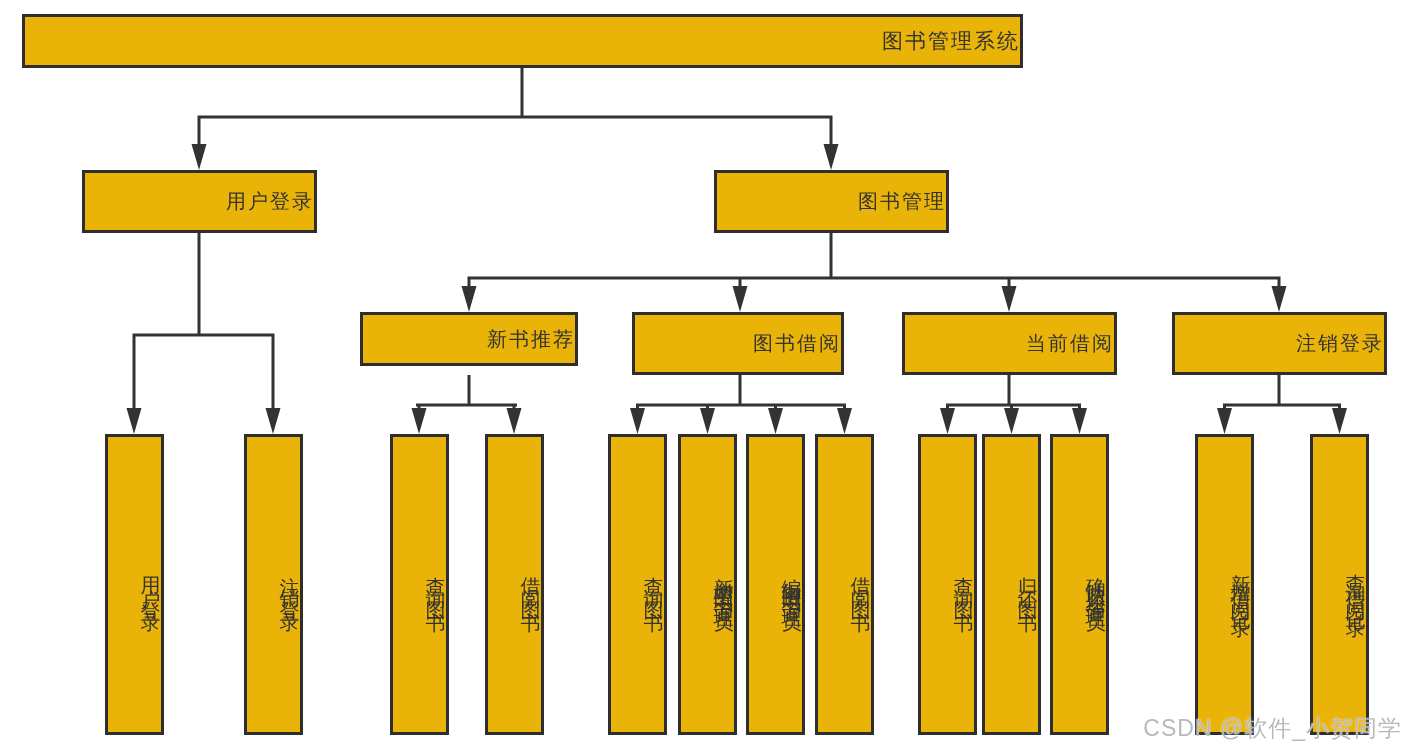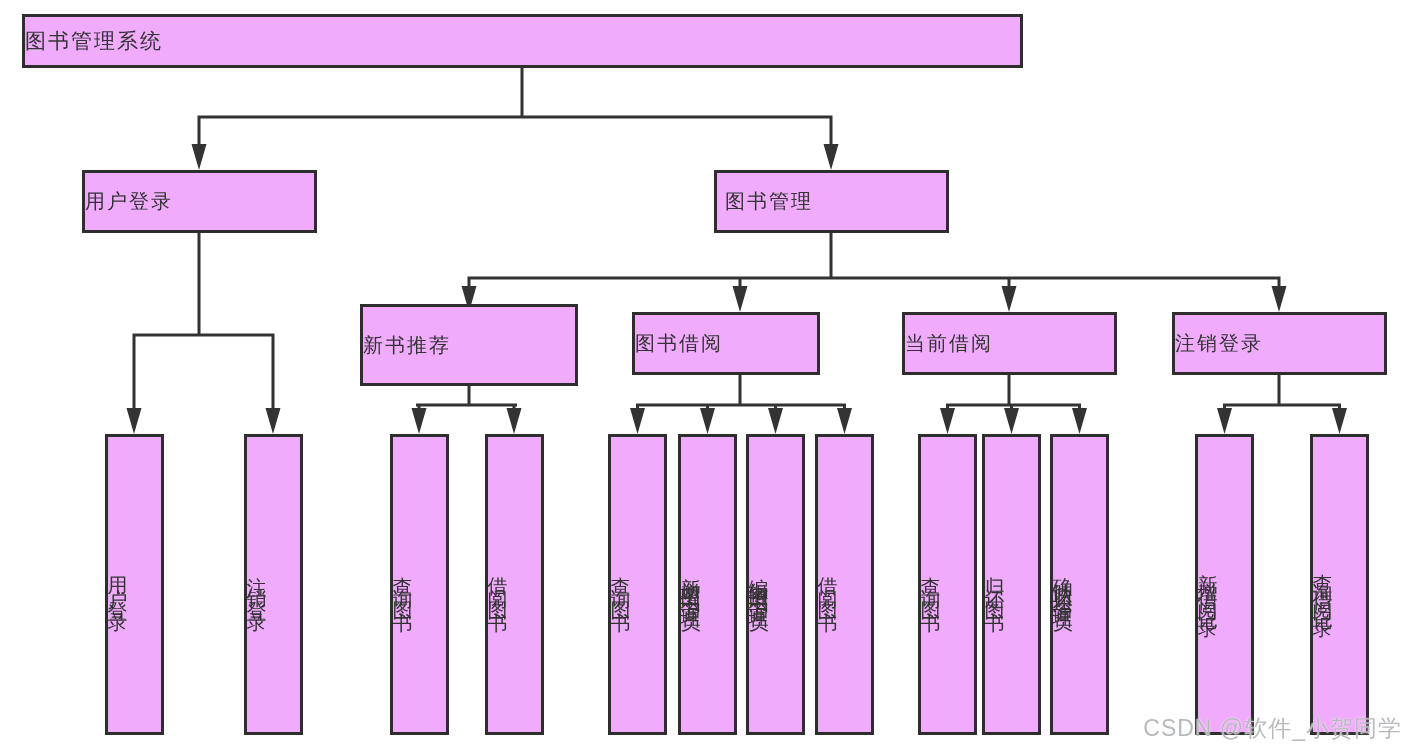--- a/index.html
+++ b/index.html
@@ -16,22 +16,22 @@
     font-family:"Liberation Sans","DejaVu Sans",sans-serif;
     color:var(--text);
     overflow:hidden;
   }
   .stage{position:relative;width:1405px;height:747px;}
   .wires{position:absolute;left:0;top:0;width:1405px;height:747px;}
   .node{
     position:absolute;
     box-sizing:border-box;
     border:3px solid var(--border);
-    background:#f0abfc;
-    display:flex;align-items:center;justify-content:flex-start;
+    background:#eab308;
+    display:flex;align-items:center;justify-content:flex-end;
     font-size:20px;
     letter-spacing:2px;
     color:var(--text);
     white-space:nowrap;
   }
   .root-node{font-size:21px;}
   .leaf span{
     writing-mode:vertical-rl;
     text-orientation:mixed;
     letter-spacing:12px;
@@ -92,24 +92,24 @@
     <span>图书管理系统</span>
   </div>
 
   <div class="node" style="left:82px;top:170px;width:235px;height:63px;">
     <span>用户登录</span>
   </div>
   <div class="node" style="left:714px;top:170px;width:235px;height:63px;padding-left:8px;">
     <span>图书管理</span>
   </div>
 
-  <div class="node" style="left:360px;top:304px;width:218px;height:82px;">
+  <div class="node" style="left:360px;top:312px;width:218px;height:54px;">
     <span>新书推荐</span>
   </div>
-  <div class="node" style="left:632px;top:312px;width:188px;height:63px;">
+  <div class="node" style="left:632px;top:312px;width:212px;height:63px;">
     <span>图书借阅</span>
   </div>
   <div class="node" style="left:902px;top:312px;width:215px;height:63px;">
     <span>当前借阅</span>
   </div>
   <div class="node" style="left:1172px;top:312px;width:215px;height:63px;">
     <span>注销登录</span>
   </div>
 
   <div class="node leaf" style="left:105px;top:434px;width:59px;height:301px;">

